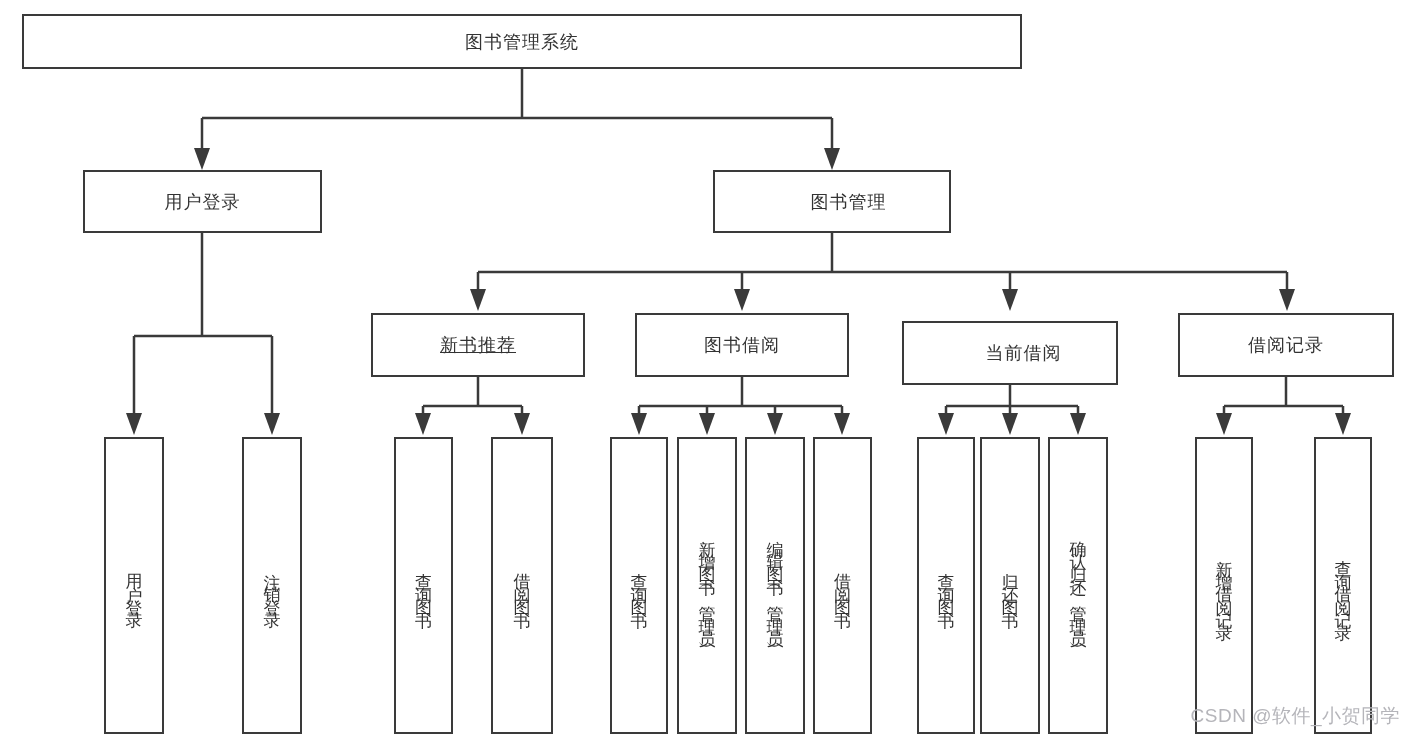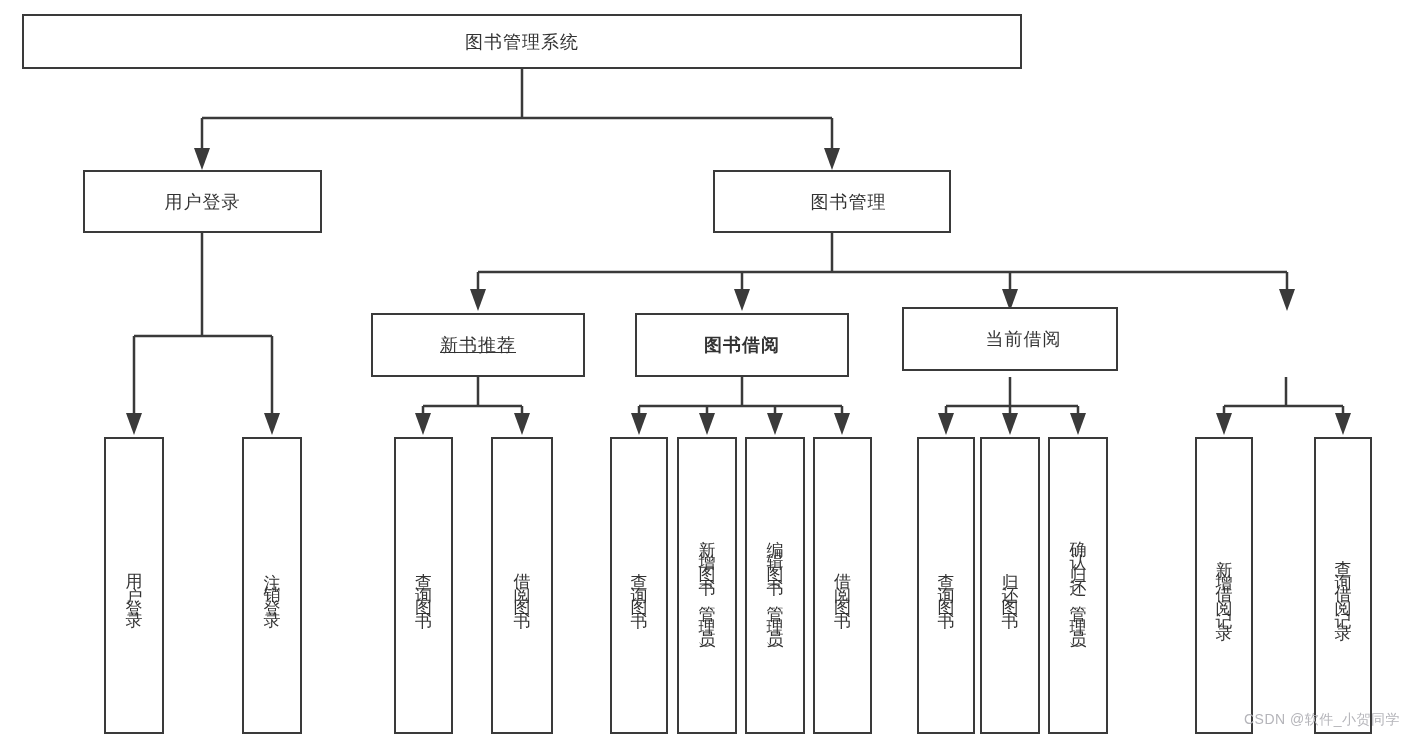--- a/index.html
+++ b/index.html
@@ -40,21 +40,21 @@
     letter-spacing: 13px;
     line-height: 1;
     color: #333333;
     white-space: nowrap;
   }
   .leaf .vlabel { max-height: 285px; }
   #watermark {
     position: absolute;
     right: 5px;
     bottom: 7px;
-    font-size: 14px;
+    font-size: 19px;
     letter-spacing: 0.5px;
     color: #b5b5ba;
     z-index: 5;
     white-space: nowrap;
   }
 </style>
 </head>
 <body>
 
 <div id="stage">
@@ -106,25 +106,28 @@
   <div class="node" style="left:83px; top:170px; width:239px; height:63px;">
     <span class="hlabel">用户登录</span>
   </div>
   <div class="node" style="left:713px; top:170px; width:238px; height:63px;padding-left:33px;">
     <span class="hlabel">图书管理</span>
   </div>
 
   <div class="node" style="left:371px; top:313px; width:214px; height:64px;text-decoration:underline;">
     <span class="hlabel">新书推荐</span>
   </div>
-  <div class="node" style="left:635px; top:313px; width:214px; height:64px;font-weight:bold;">
+  <div class="node" style="left:635px; top:313px; width:214px; height:64px;">
     <span class="hlabel">图书借阅</span>
   </div>
-  <div class="node" style="left:902px; top:307px; width:216px; height:64px;padding-left:27px;">
+  <div class="node" style="left:902px; top:321px; width:216px; height:64px;padding-left:27px;">
     <span class="hlabel">当前借阅</span>
+  </div>
+  <div class="node" style="left:1178px; top:313px; width:216px; height:64px;">
+    <span class="hlabel">借阅记录</span>
   </div>
 
   <div class="node leaf" style="left:104px; top:437px; width:60px; height:297px;">
     <span class="vlabel">用户登录</span>
   </div>
   <div class="node leaf" style="left:242px; top:437px; width:60px; height:297px;">
     <span class="vlabel">注销登录</span>
   </div>
 
   <div class="node leaf" style="left:394px; top:437px; width:59px; height:297px;">

